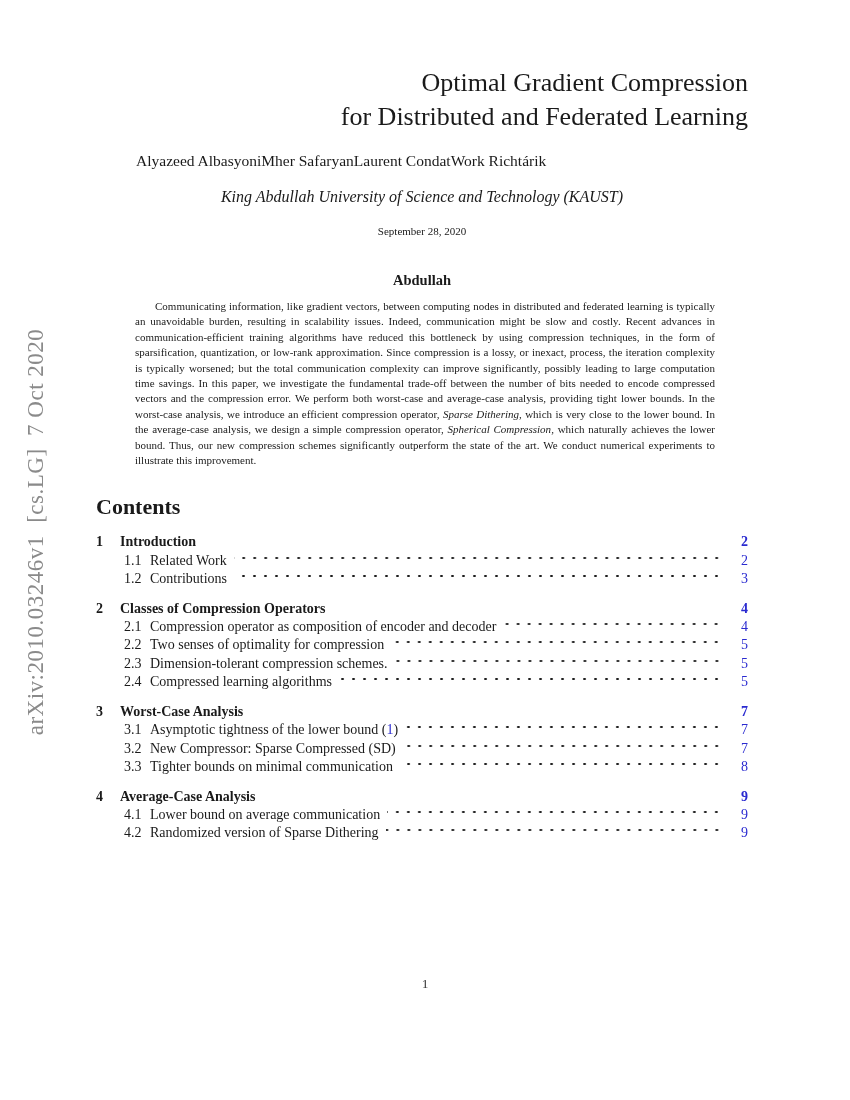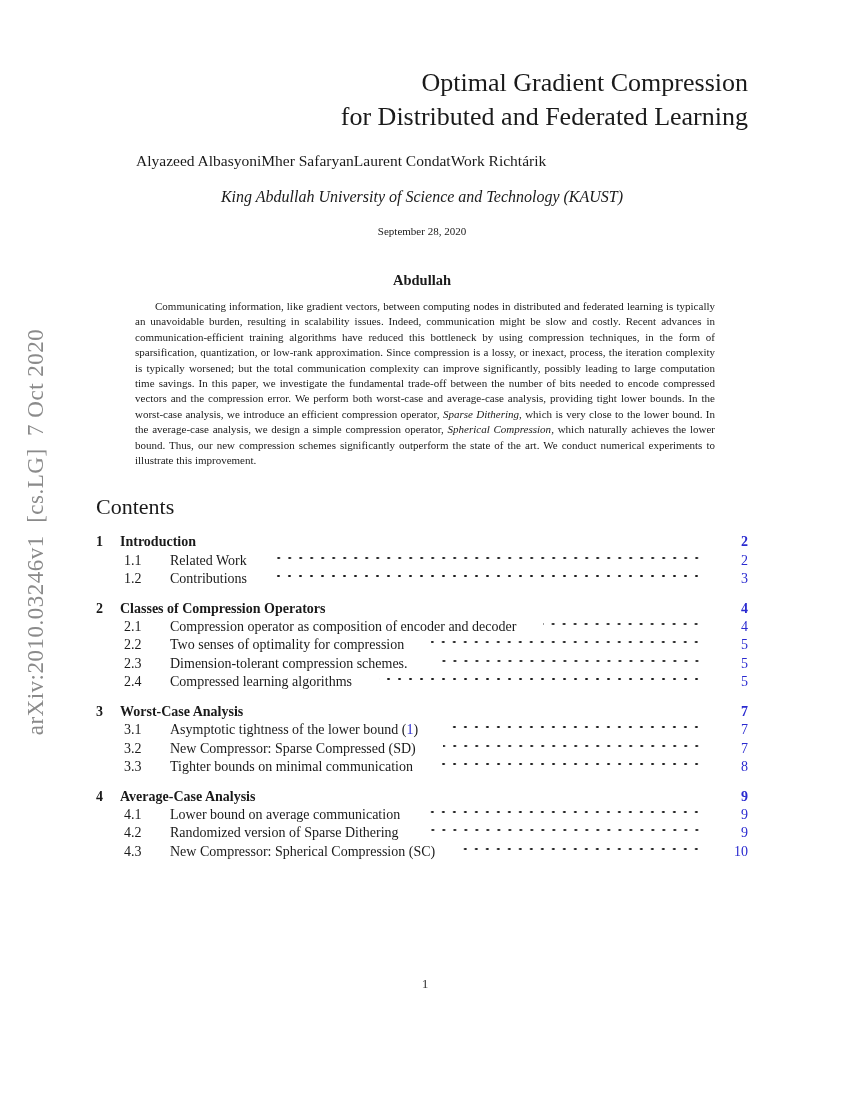--- a/index.html
+++ b/index.html
@@ -45,26 +45,26 @@
   .abstract-heading{
     margin-top:30px;text-align:center;font-weight:bold;font-size:14.5px;line-height:18px;
   }
   .abstract-body{
     margin:10px 33px 0 39px;font-size:11px;line-height:15.4px;
     text-align:justify;text-indent:20px;
   }
   .abstract-body .italic{font-style:italic;}
 
   .contents-heading{
-    margin-top:25px;font-size:22px;font-weight:normal;line-height:27px;
+    margin-top:25px;font-size:22px;font-weight:bold;line-height:27px;
   }
   .toc{margin-top:3px;font-size:14px;}
   .toc-row{display:flex;align-items:baseline;line-height:17.2px;}
   .toc-row.section{font-weight:bold;margin-top:12px;}
-  .toc-row.sub{padding-left:28px;gap:20px;}
+  .toc-row.sub{padding-left:28px;}
   .toc-num{flex:none;}
   .toc-row.section .toc-num{width:24px;}
   .toc-row.sub .toc-num{width:26px;}
   .toc-label{flex:none;white-space:nowrap;}
   .toc-fill{
     flex:1 1 auto;height:1em;margin:0 4px 0 7px;
     background-image:radial-gradient(circle, #1c1c1c 1.05px, rgba(0,0,0,0) 1.3px);
     background-size:11px 10px;
     background-repeat:repeat-x;
     background-position:right 2px bottom 2px;
@@ -197,25 +197,19 @@
         <span class="toc-label">Lower bound on average communication</span>
         <span class="toc-fill"></span>
         <span class="toc-page">9</span>
       </div>
       <div class="toc-row sub">
         <span class="toc-num">4.2</span>
         <span class="toc-label">Randomized version of Sparse Dithering</span>
         <span class="toc-fill"></span>
         <span class="toc-page">9</span>
       </div>
-      <div class="toc-row sub">
-        <span class="toc-num">4.3</span>
-        <span class="toc-label">New Compressor: Spherical Compression (SC)</span>
-        <span class="toc-fill"></span>
-        <span class="toc-page">10</span>
-      </div>
 
     </div>
   </div>
 
   <div class="page-footer">1</div>
 
 </div>
 
 </body></html>

